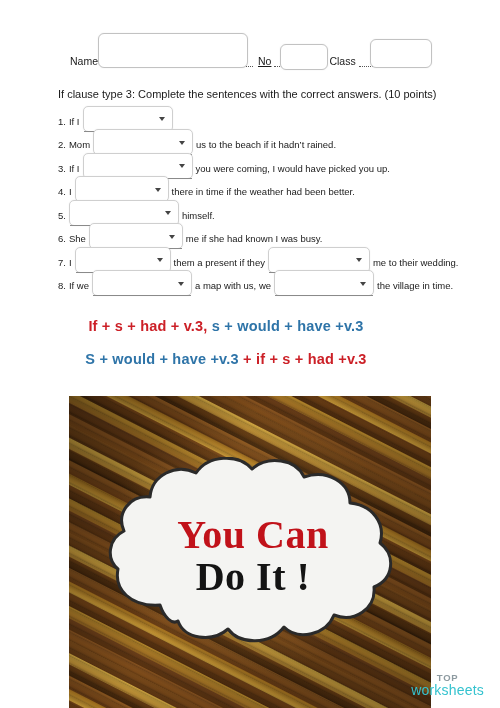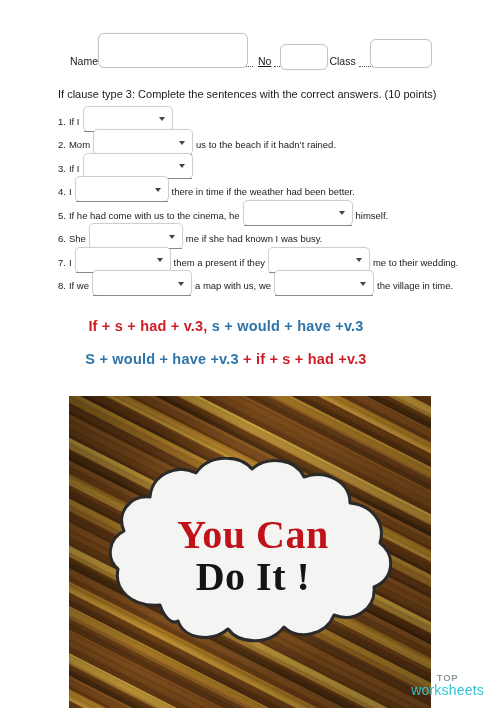--- a/index.html
+++ b/index.html
@@ -273,30 +273,30 @@
     <div class="ex-row">
       <span class="ex-num">2.</span>
       <span class="ex-text pre">Mom</span>
       <span class="dropdown" style="width: 98px;"><span></span><span class="dd-underline"></span></span>
       <span class="ex-text">us to the beach if it hadn’t rained.</span>
     </div>
     <div class="ex-row">
       <span class="ex-num">3.</span>
       <span class="ex-text pre">If I</span>
       <span class="dropdown" style="width: 108px;"><span></span><span class="dd-underline"></span></span>
+      <span class="ex-text">you were coming, I would have picked you up.</span>
     </div>
     <div class="ex-row">
       <span class="ex-num">4.</span>
       <span class="ex-text pre">I</span>
       <span class="dropdown" style="width: 92px;"><span></span><span class="dd-underline"></span></span>
       <span class="ex-text">there in time if the weather had been better.</span>
     </div>
     <div class="ex-row">
       <span class="ex-num">5.</span>
-      <span class="ex-text pre">If he had come with us to the cinema, he</span>
       <span class="dropdown" style="width: 108px;"><span></span><span class="dd-underline"></span></span>
       <span class="ex-text">himself.</span>
     </div>
     <div class="ex-row">
       <span class="ex-num">6.</span>
       <span class="ex-text pre">She</span>
       <span class="dropdown" style="width: 92px;"><span></span><span class="dd-underline"></span></span>
       <span class="ex-text">me if she had known I was busy.</span>
     </div>
     <div class="ex-row">

